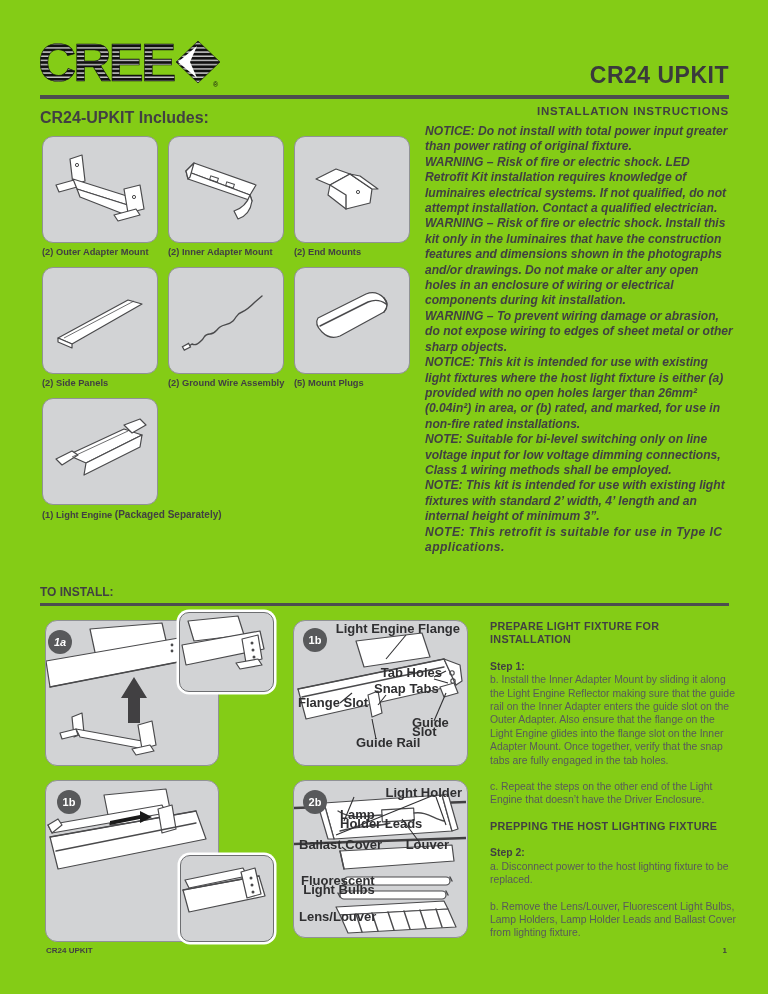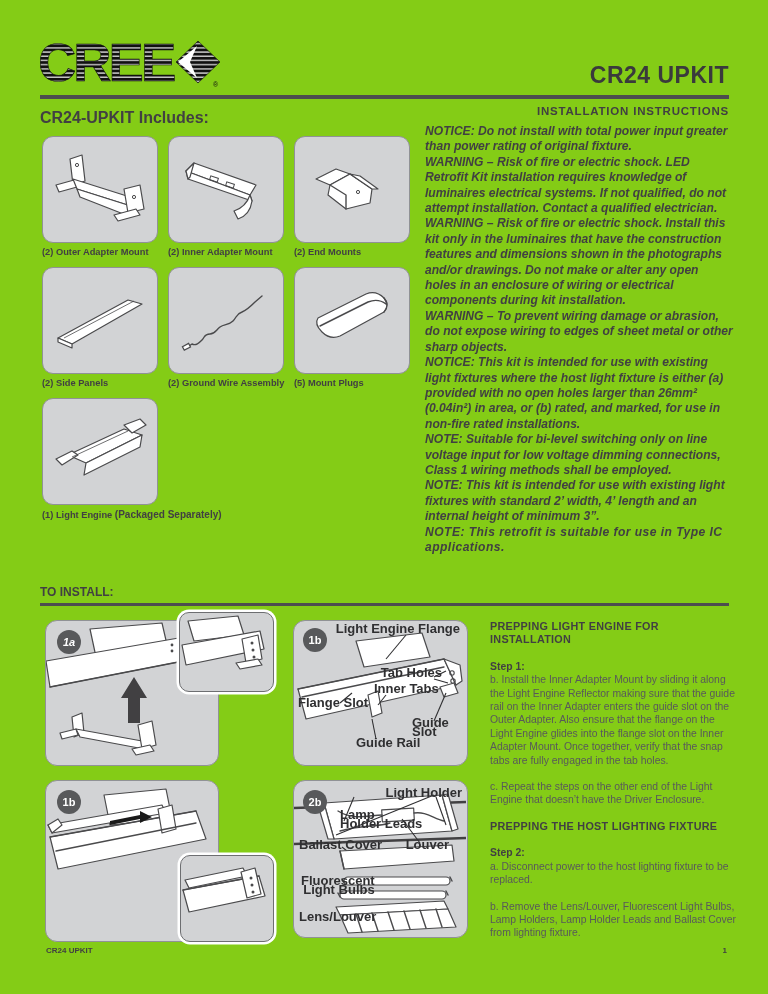--- a/index.html
+++ b/index.html
@@ -192,21 +192,21 @@
         <polygon class="ln" points="150,14 166,20 168,34 158,36"></polygon>
         <circle cx="126" cy="24" r="1.4" fill="#4a4a4c"></circle>
         <circle cx="126" cy="30" r="1.4" fill="#4a4a4c"></circle>
         <polygon points="88,56 101,77 94,77 94,102 82,102 82,77 75,77" fill="#414042"></polygon>
         <polygon class="ln" points="26,96 36,92 38,112 28,116"></polygon>
         <polygon class="ln" points="14,112 30,108 32,114 16,118"></polygon>
         <polygon class="ln" points="30,108 96,120 98,128 34,116"></polygon>
         <polygon class="ln" points="92,104 106,100 110,124 96,128"></polygon>
         <polygon class="ln" points="86,128 104,124 108,130 90,134"></polygon>
       </svg>
-      <div class="badge" style="left:11px;top:9px;font-style:italic;">1a</div>
+      <div class="badge" style="left:2px;top:9px;font-style:italic;">1a</div>
     </div>
 
     <div class="fig-inset" style="left:139px;top:0px;width:95px;height:80px;">
       <svg width="92" height="77" viewBox="0 0 92 77">
         <polygon class="ln" points="8,8 58,3 64,22 14,28"></polygon>
         <polygon class="ln" points="2,32 80,18 84,36 6,52"></polygon>
         <polygon class="ln" points="62,26 78,22 82,46 66,50"></polygon>
         <polygon class="ln" points="56,50 78,46 82,52 60,56"></polygon>
         <circle cx="72" cy="30" r="1.5" fill="#4a4a4c"></circle>
         <circle cx="73" cy="37" r="1.5" fill="#4a4a4c"></circle>
@@ -230,21 +230,21 @@
         <line class="leader" x1="140" y1="58" x2="154" y2="62"></line>
         <line class="leader" x1="46" y1="82" x2="58" y2="72"></line>
         <line class="leader" x1="92" y1="74" x2="84" y2="84"></line>
         <line class="leader" x1="140" y1="100" x2="152" y2="72"></line>
         <line class="leader" x1="82" y1="118" x2="78" y2="98"></line>
       </svg>
       <div class="badge" style="left:9px;top:7px;">1b</div>
       <div class="fig-label" style="top:4px;right:7px;">Light Engine Flange</div>
       <div class="fig-label" style="top:48px;right:25px;">Tab Holes</div>
       <div class="fig-label" style="top:78px;left:4px;">Flange Slot</div>
-      <div class="fig-label" style="top:64px;left:80px;">Inner Tabs</div>
+      <div class="fig-label" style="top:64px;left:80px;">Snap Tabs</div>
       <div class="fig-label" style="top:98px;left:118px;">Guide Slot</div>
       <div class="fig-label" style="top:118px;left:62px;">Guide Rail</div>
     </div>
 
     <div class="fig-tile" style="left:5px;top:168px;width:174px;height:162px;">
       <svg width="171" height="159" viewBox="0 0 171 159">
         <polygon class="ln" points="58,14 120,8 126,38 64,44"></polygon>
         <polygon class="ln" points="4,56 150,30 160,58 12,88"></polygon>
         <polyline class="ln-nf" points="4,56 150,30"></polyline>
         <polygon class="ln" points="2,44 116,24 120,32 6,52"></polygon>
@@ -304,21 +304,21 @@
 Holder Leads</div>
       <div class="fig-label" style="top:8px;right:5px;">Light Holder</div>
       <div class="fig-label" style="top:60px;left:5px;">Ballast Cover</div>
       <div class="fig-label" style="top:60px;right:18px;">Louver</div>
       <div class="fig-label" style="top:96px;left:7px;text-align:right;">Fluorescent
 Light Bulbs</div>
       <div class="fig-label" style="top:132px;left:5px;">Lens/Louver</div>
     </div>
 
     <div class="abs steps" style="left:450px;top:8px;width:247px;">
-      <p class="sec-head">PREPPING LIGHT ENGINE FOR INSTALLATION</p>
+      <p class="sec-head">PREPARE LIGHT FIXTURE FOR INSTALLATION</p>
       <p class="step-label">Step 1:</p>
       <p>b. Install the Inner Adapter Mount by sliding it along the Light Engine Reflector making sure that the guide rail on the Inner Adapter enters the guide slot on the Outer Adapter. Also ensure that the flange on the Light Engine glides into the flange slot on the Inner Adapter Mount. Once together, verify that the snap tabs are fully engaged in the tab holes.</p>
       <p>c. Repeat the steps on the other end of the Light Engine that doesn’t have the Driver Enclosure.</p>
       <p class="sec-head">PREPPING THE HOST LIGHTING FIXTURE</p>
       <p class="step-label">Step 2:</p>
       <p>a. Disconnect power to the host lighting fixture to be replaced.</p>
       <p style="margin-bottom:0;">b. Remove the Lens/Louver, Fluorescent Light Bulbs, Lamp Holders, Lamp Holder Leads and Ballast Cover from lighting fixture.</p>
     </div>
   </div>
 

